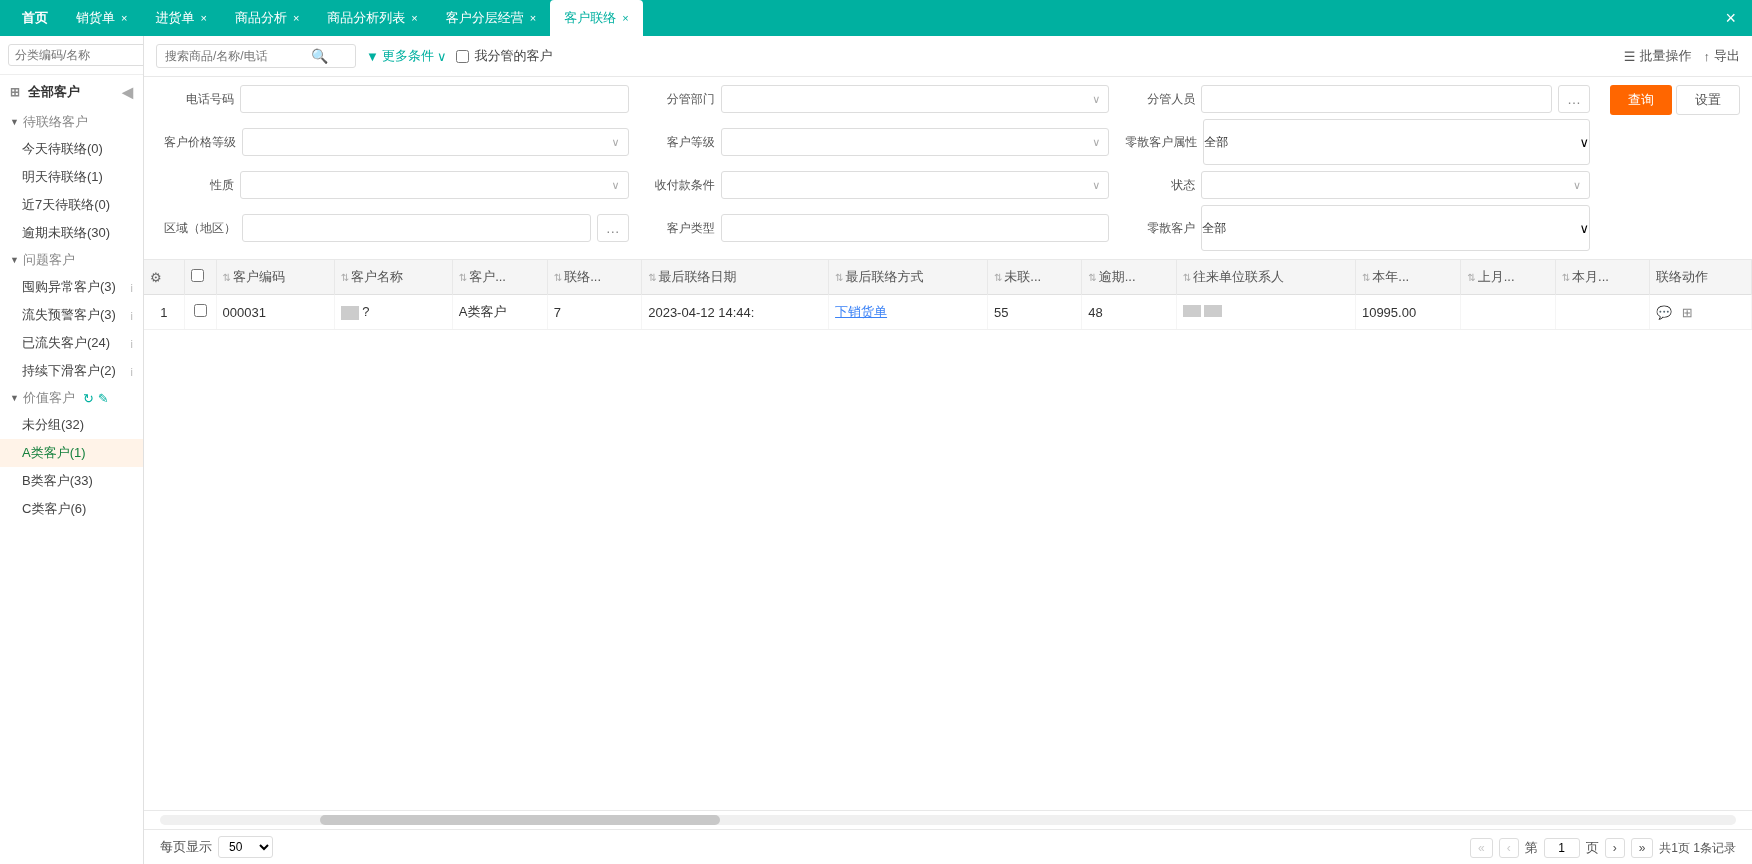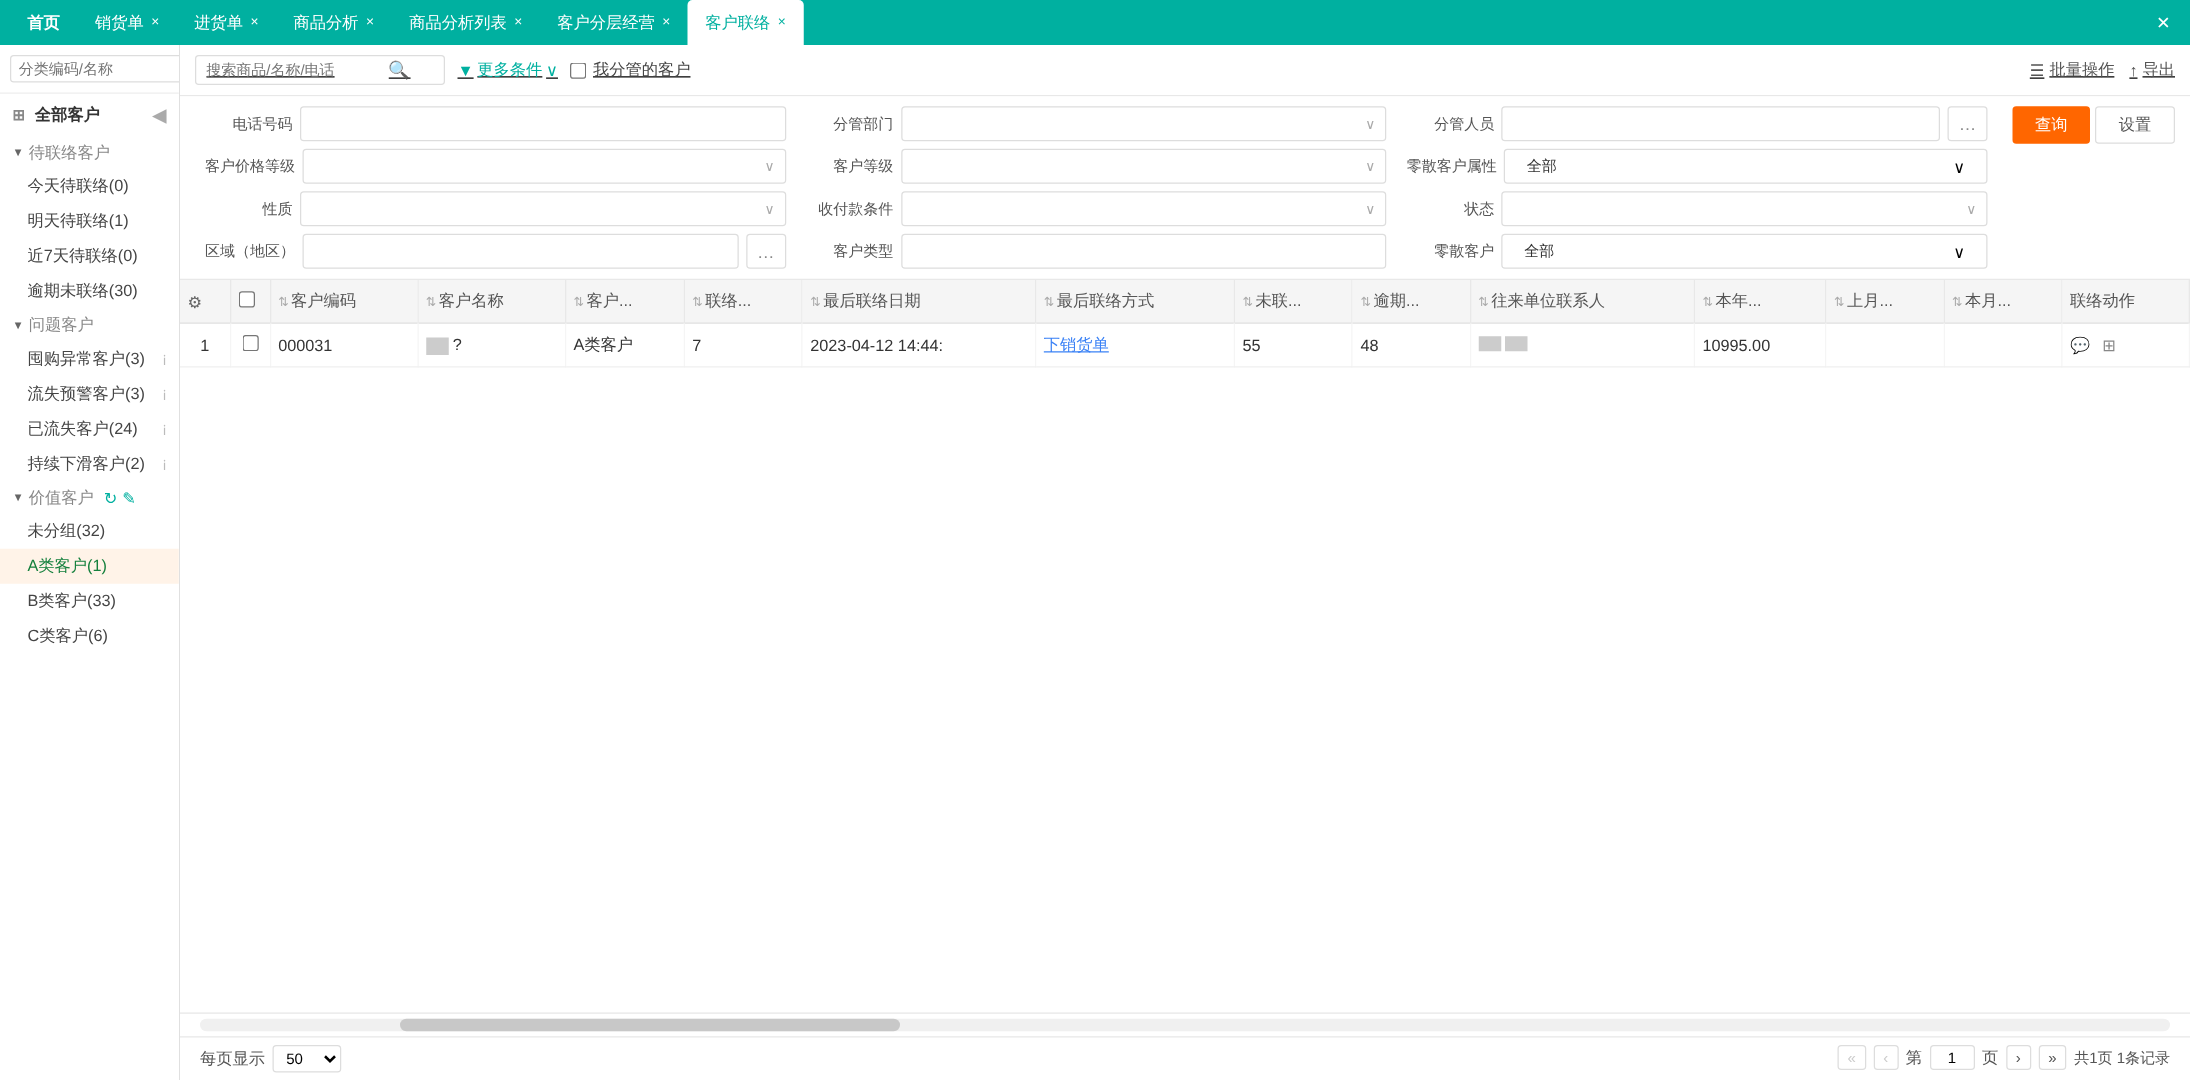--- a/index.html
+++ b/index.html
@@ -140,21 +140,20 @@
 
     
     .filter-bar {
       background: #fff;
       padding: 8px 12px;
       display: flex;
       align-items: center;
       gap: 10px;
       border-bottom: 1px solid #e8e8e8;
       flex-shrink: 0;
-      text-decoration: underline;
     }
     .filter-search {
       display: flex;
       align-items: center;
       border: 1px solid #ddd;
       border-radius: 3px;
       padding: 3px 8px;
       gap: 6px;
       width: 200px;
     }
@@ -259,23 +258,23 @@
       display: flex;
       align-items: center;
       justify-content: space-between;
       position: relative;
     }
     .filter-select .chevron { color: #aaa; font-size: 11px; }
     .filter-select-with-tag {
       flex: 1;
       border: 1px solid #ddd;
       border-radius: 3px;
-      padding: 4px 17px;
-      font-size: 12px;
-      height: 28px;
+      padding: 4px 0;
+      font-size: 12px;
+      height: 46px;
       background: #fff;
       display: flex;
       align-items: center;
       justify-content: space-between;
     }
     .filter-select-tag {
       color: #333;
       font-size: 12px;
     }
     .filter-dots-btn {
@@ -356,21 +355,21 @@
     }
     .link-text { color: #3b82f6; text-decoration: underline; cursor: pointer; text-align: center; }
     .settings-col { color: #666; cursor: pointer; }
 
     
     .pagination-bar {
       background: #fff;
       border-top: 1px solid #e8e8e8;
       padding: 6px 16px;
       display: flex;
-      align-items: flex-start;
+      align-items: flex-end;
       justify-content: space-between;
       flex-shrink: 0;
     }
     .page-size-group {
       display: flex;
       align-items: center;
       gap: 6px;
       font-size: 12px;
       color: #555;
     }

